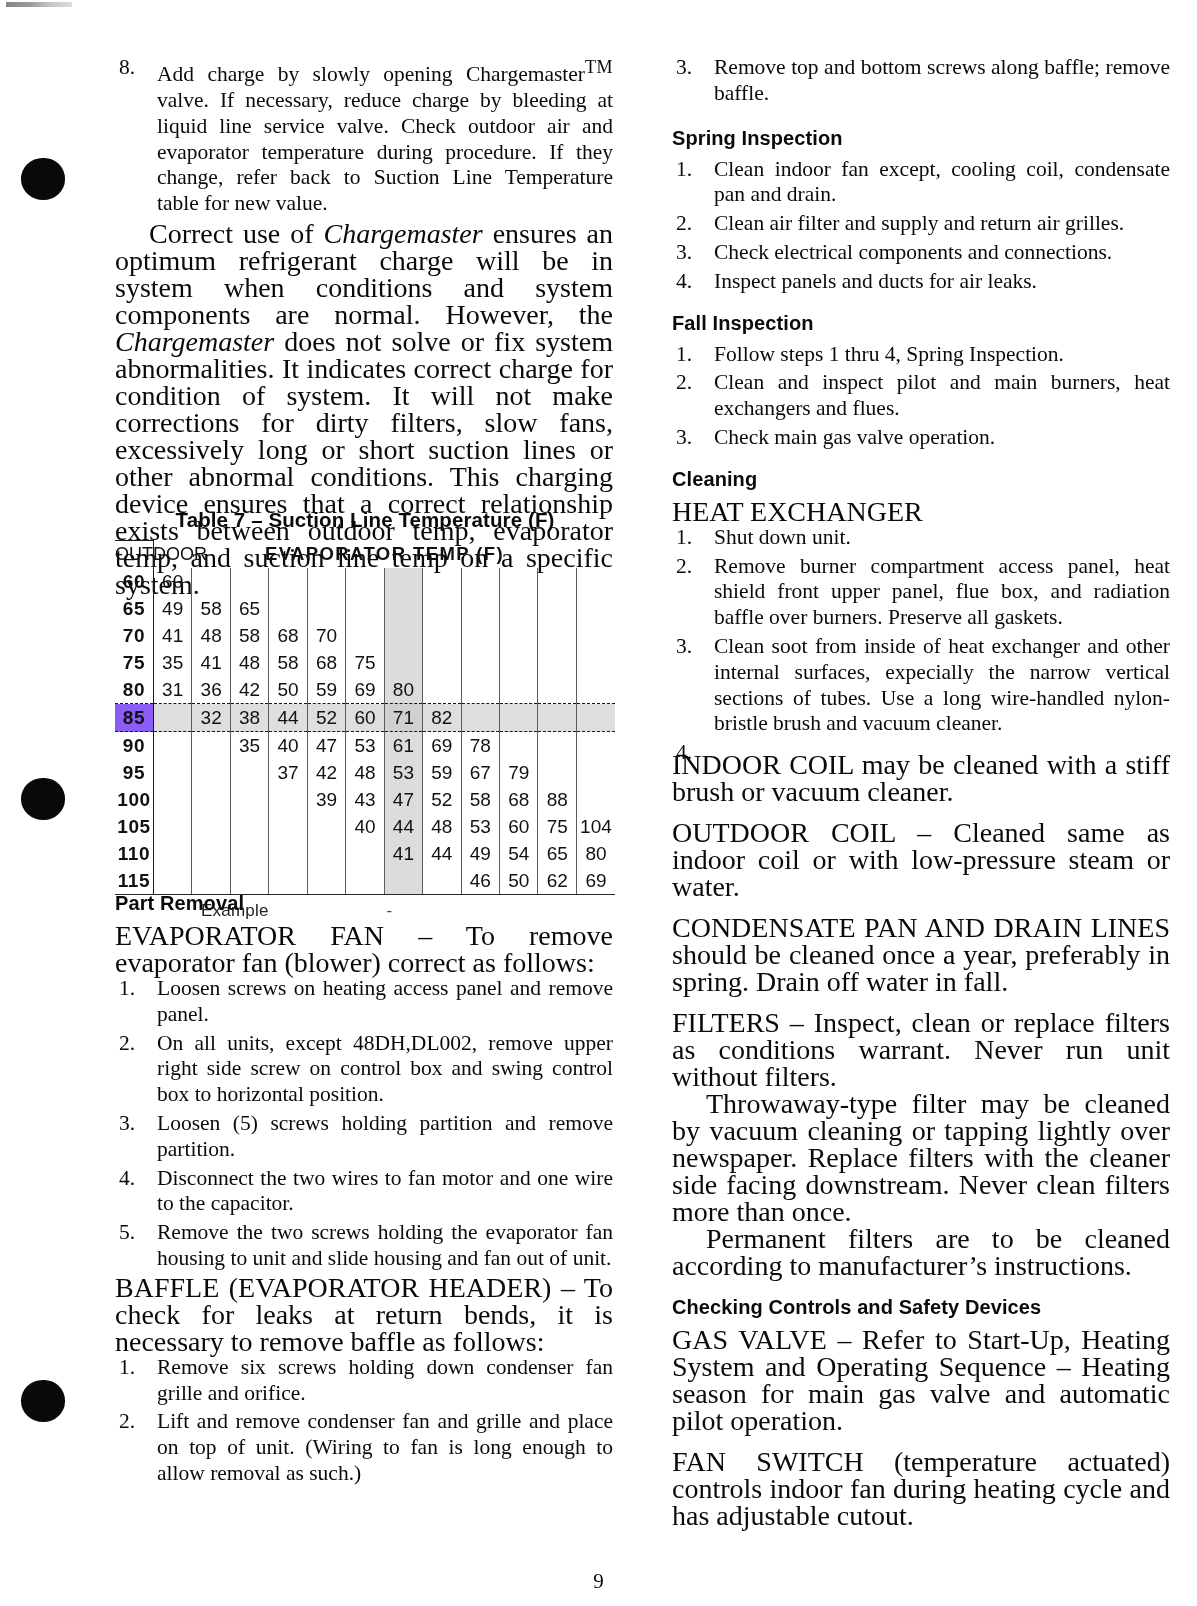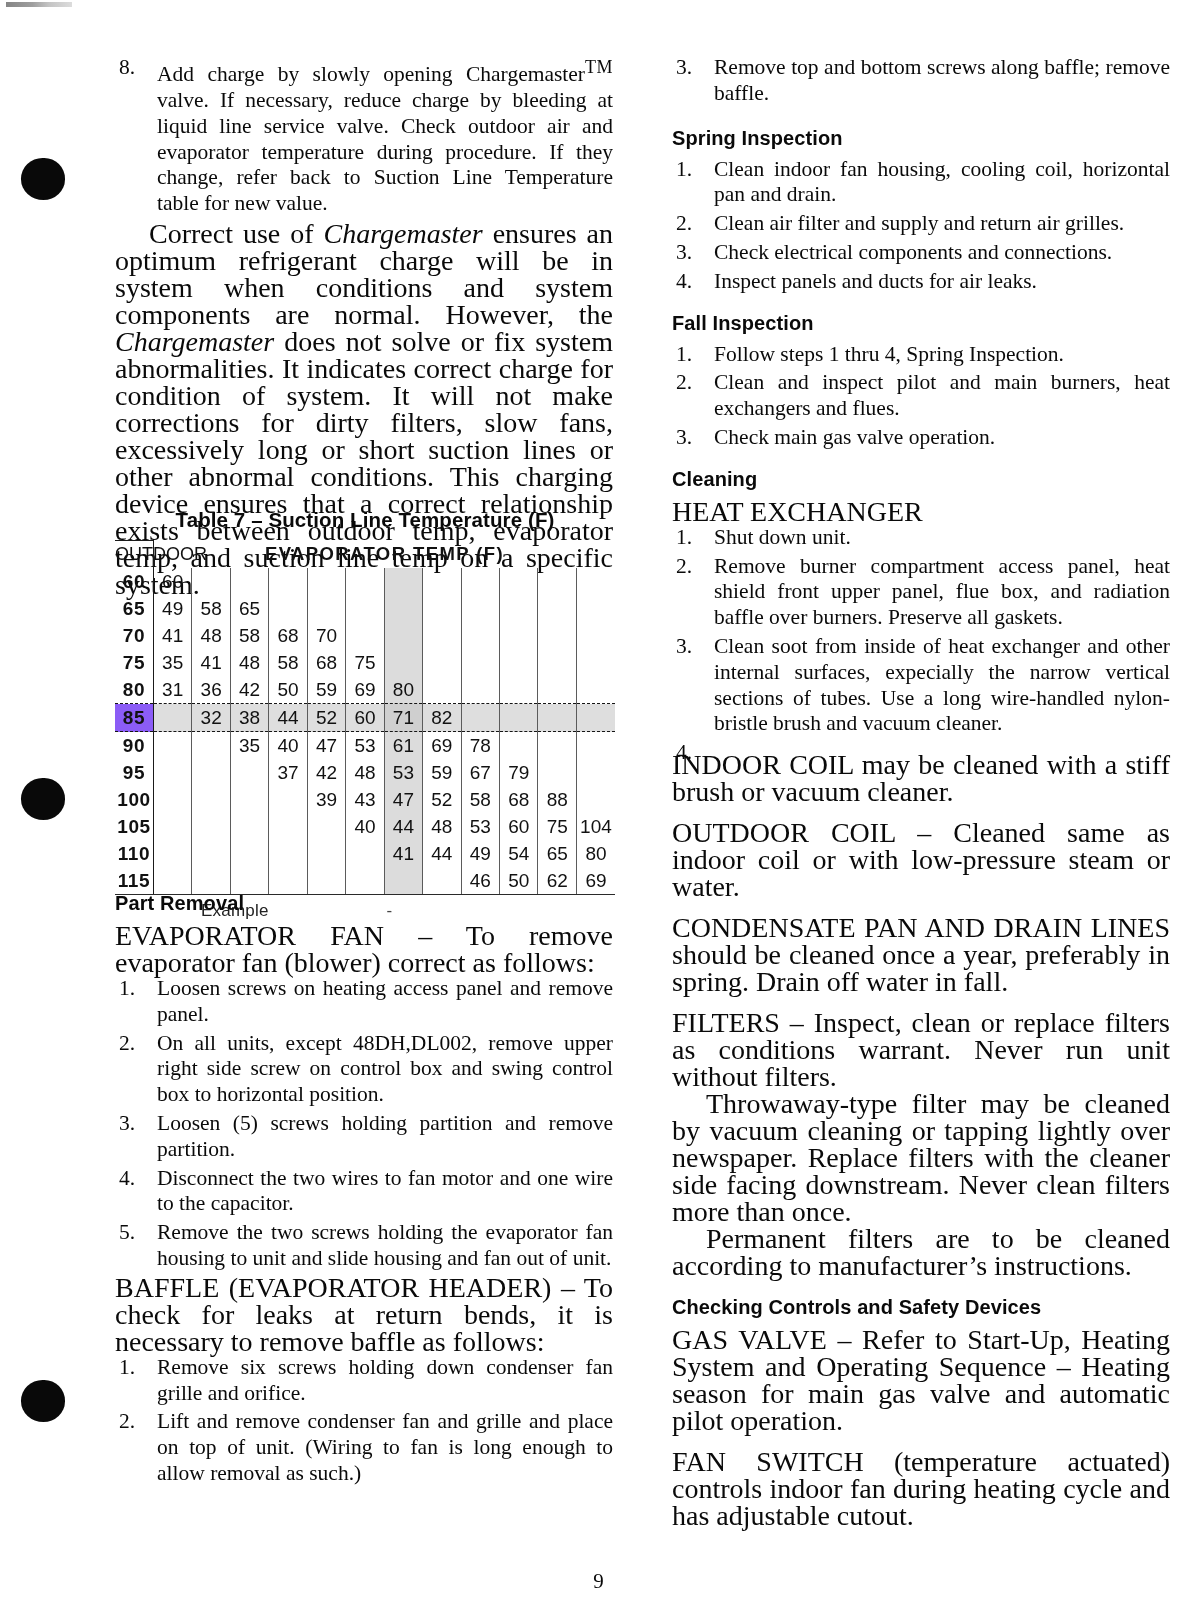--- a/index.html
+++ b/index.html
@@ -413,21 +413,21 @@
 
     <div class="num-item"><span class="n">1.</span><span>Remove six screws holding down condenser fan grille and orifice.</span></div>
     <div class="num-item"><span class="n">2.</span><span>Lift and remove condenser fan and grille and place on top of unit. (Wiring to fan is long enough to allow removal as such.)</span></div>
   </div>
 
   <div class="col col-right">
 
     <div class="num-item"><span class="n">3.</span><span>Remove top and bottom screws along baffle; remove baffle.</span></div>
 
     <h3 class="sub">Spring Inspection</h3>
-    <div class="num-item"><span class="n">1.</span><span>Clean indoor fan housing, cooling coil, horizontal pan and drain.</span></div>
+    <div class="num-item"><span class="n">1.</span><span>Clean indoor fan except, cooling coil, condensate pan and drain.</span></div>
     <div class="num-item"><span class="n">2.</span><span>Clean air filter and supply and return air grilles.</span></div>
     <div class="num-item"><span class="n">3.</span><span>Check electrical components and connections.</span></div>
     <div class="num-item"><span class="n">4.</span><span>Inspect panels and ducts for air leaks.</span></div>
 
     <h3 class="sub tight">Fall Inspection</h3>
     <div class="num-item"><span class="n">1.</span><span>Follow steps 1 thru 4, Spring Inspection.</span></div>
     <div class="num-item"><span class="n">2.</span><span>Clean and inspect pilot and main burners, heat exchangers and flues.</span></div>
     <div class="num-item"><span class="n">3.</span><span>Check main gas valve operation.</span></div>
 
     <h3 class="sub tight">Cleaning</h3>

